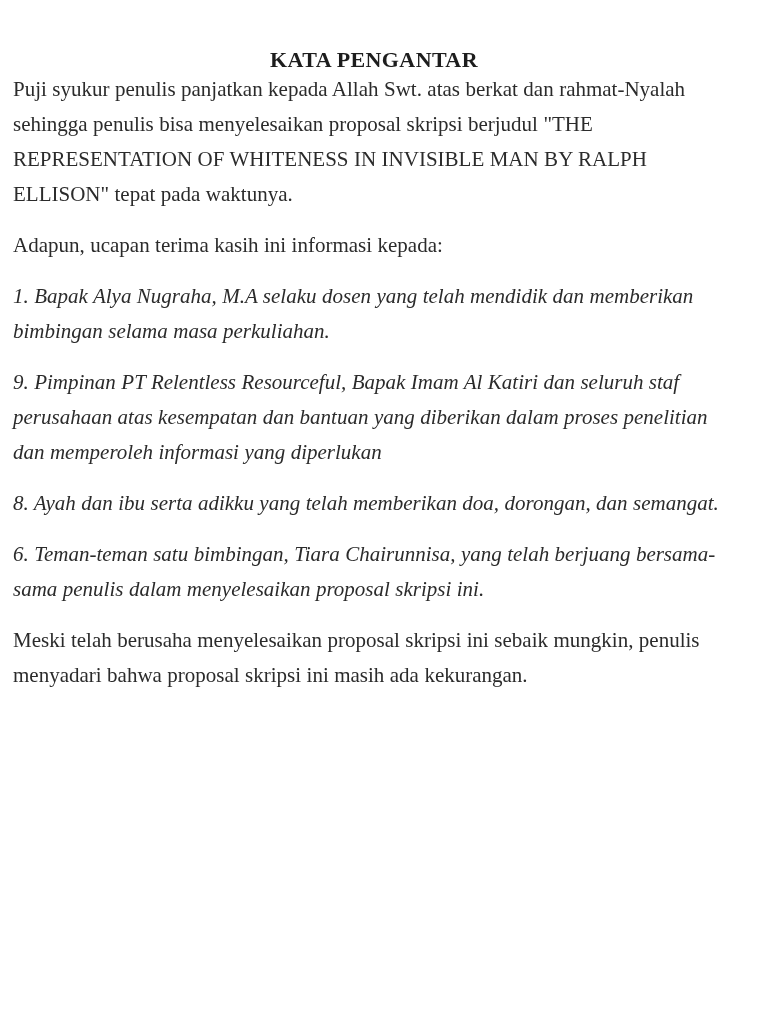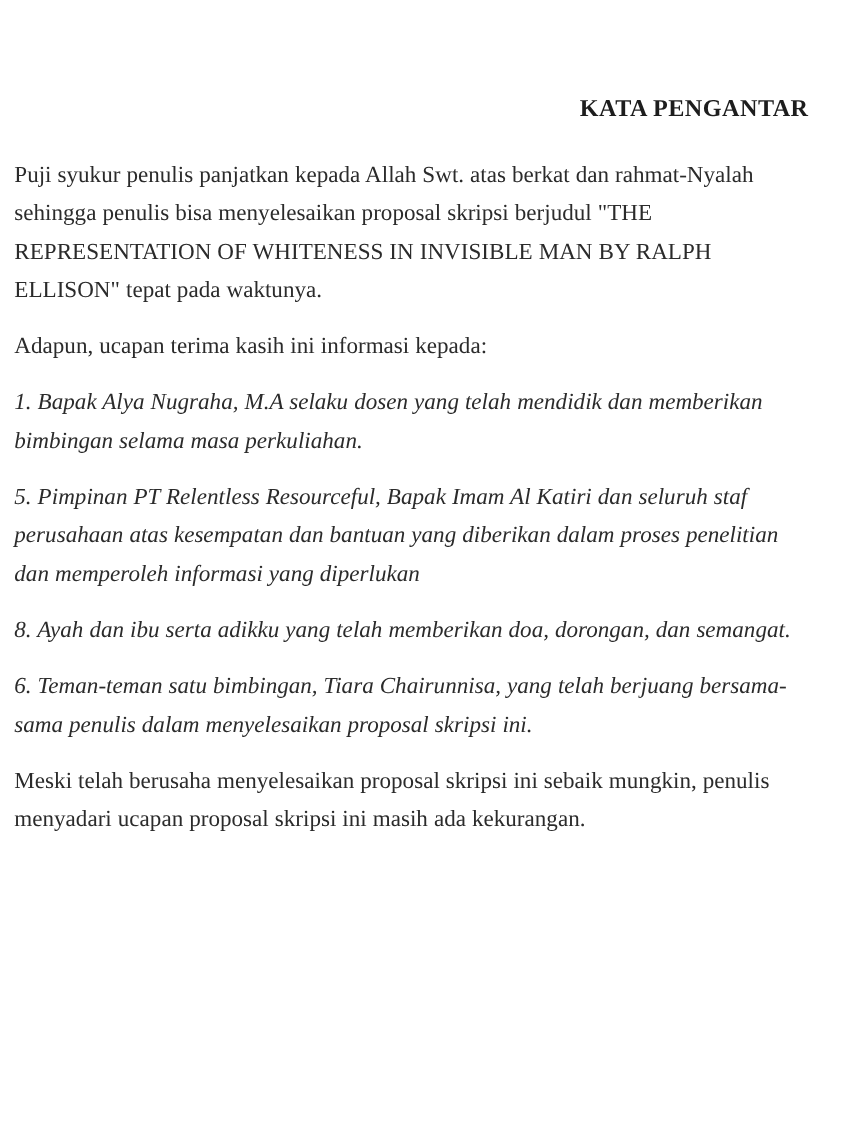--- a/index.html
+++ b/index.html
@@ -22,32 +22,31 @@
     box-sizing: border-box;
     width: 768px;
     height: 1024px;
     background: #ffffff;
     padding: 0 33px 0 13px;
     position: relative;
   }
 
   .doc-title {
     margin: 0;
-    padding-top: 86px;
-    text-align: right;
+    padding-top: 48px;
+    text-align: center;
     font-family: "Liberation Serif", "DejaVu Serif", serif;
     font-weight: bold;
     font-size: 22px;
     letter-spacing: 0.4px;
     color: #1d1d1d;
     line-height: 1.1;
   }
 
   .body-block {
-    margin-top: 31px;
   }
 
   .para {
     margin: 0 0 16px 0;
     font-size: 21px;
     line-height: 35px;
     text-align: left;
     color: #2b2b2b;
     word-spacing: 0.2px;
   }
@@ -70,23 +69,23 @@
 
   <div class="body-block">
 
     <p class="para">Puji syukur penulis panjatkan kepada Allah Swt. atas berkat dan rahmat-Nyalah sehingga penulis bisa menyelesaikan proposal skripsi berjudul "THE REPRESENTATION OF WHITENESS IN INVISIBLE MAN BY RALPH ELLISON" tepat pada waktunya.</p>
 
 
     <p class="para">Adapun, ucapan terima kasih ini informasi kepada:</p>
 
     <p class="para list-item">1. Bapak Alya Nugraha, M.A selaku dosen yang telah mendidik dan memberikan bimbingan selama masa perkuliahan.</p>
 
-    <p class="para list-item">5. Pimpinan PT Relentless Resourceful, Bapak Imam Al Katiri dan seluruh staf perusahaan atas kesempatan dan bantuan yang diberikan dalam proses penelitian dan memperoleh informasi yang diperlukan</p>
+    <p class="para list-item">9. Pimpinan PT Relentless Resourceful, Bapak Imam Al Katiri dan seluruh staf perusahaan atas kesempatan dan bantuan yang diberikan dalam proses penelitian dan memperoleh informasi yang diperlukan</p>
 
     <p class="para list-item">8. Ayah dan ibu serta adikku yang telah memberikan doa, dorongan, dan semangat.</p>
 
     <p class="para list-item">6. Teman-teman satu bimbingan, Tiara Chairunnisa, yang telah berjuang bersama-sama penulis dalam menyelesaikan proposal skripsi ini.</p>
 
-    <p class="para">Meski telah berusaha menyelesaikan proposal skripsi ini sebaik mungkin, penulis menyadari ucapan proposal skripsi ini masih ada kekurangan.</p>
+    <p class="para">Meski telah berusaha menyelesaikan proposal skripsi ini sebaik mungkin, penulis menyadari bahwa proposal skripsi ini masih ada kekurangan.</p>
 
   </div>
 
 </div>
 
 </body></html>

